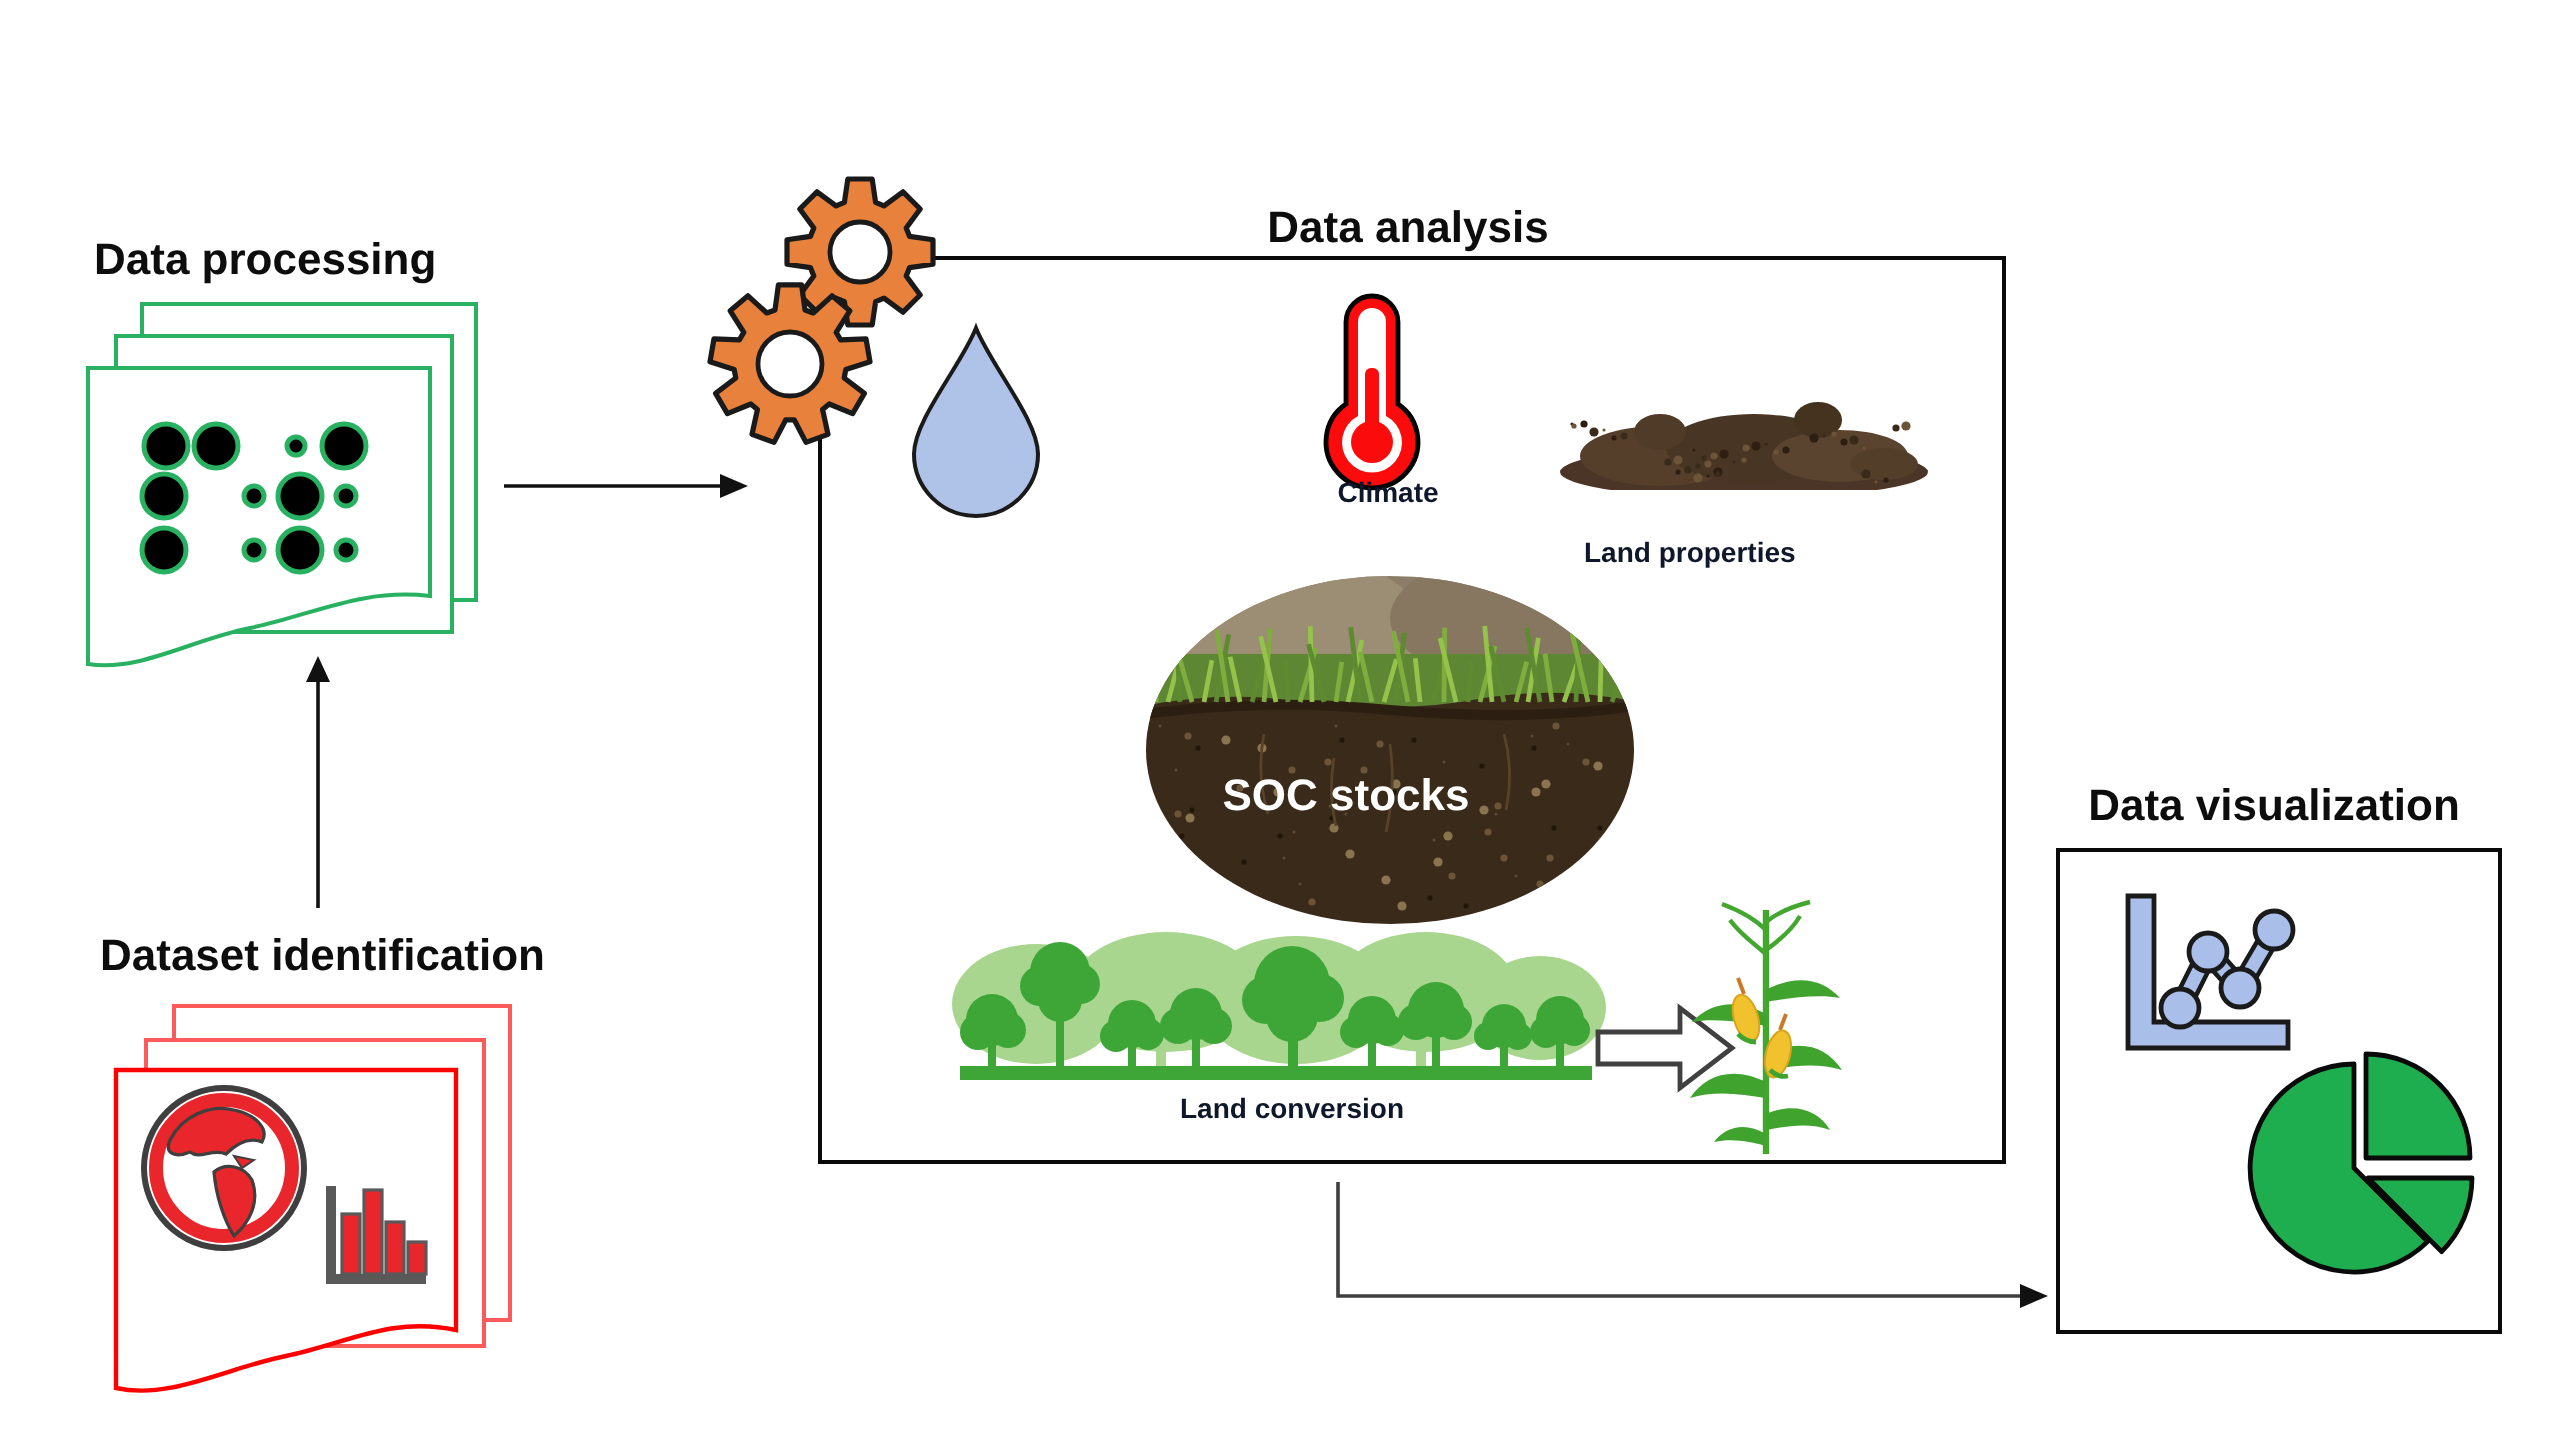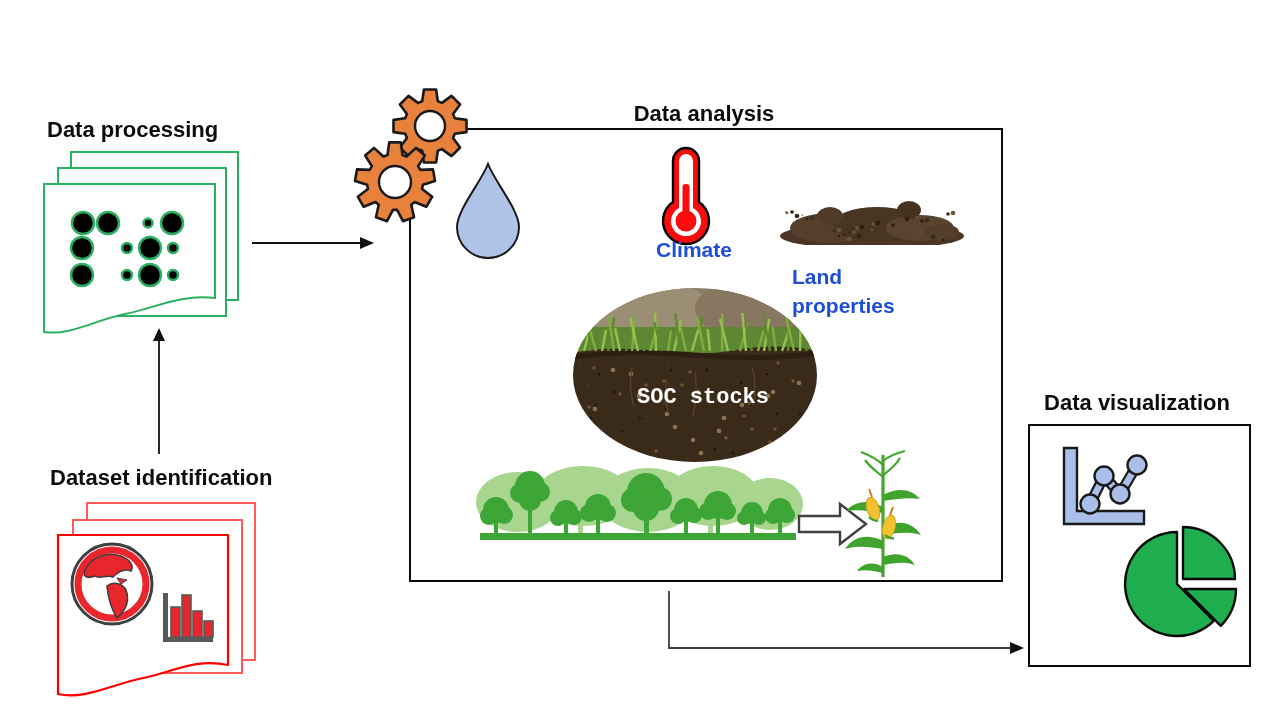--- a/index.html
+++ b/index.html
@@ -1,20 +1,20 @@
 <!DOCTYPE html>
 <html><head>
 <meta charset="utf-8">
 <style>
   html,body{margin:0;padding:0;background:#ffffff;}
   #canvas{position:relative;width:1280px;height:720px;background:#ffffff;overflow:hidden;
           font-family:"Liberation Sans",sans-serif;color:#111;}
   .abs{position:absolute;}
   .title{font-weight:700;font-size:22px;color:#0d0d0d;white-space:nowrap;}
-  .label{font-weight:700;font-size:21px;color:#1d4ed8;}
+  .label{font-weight:700;font-size:14px;color:#0f172a;}
   .center{text-align:center;}
   .box{position:absolute;border:2.5px solid #0a0a0a;background:transparent;}
   svg{display:block;overflow:visible;}
 </style>
 </head>
 <body>
 
 <div id="canvas">
 
   <div class="abs title" style="left:47px;top:117px;text-align:right;">Data processing</div>
@@ -282,21 +282,21 @@
           <circle cx="93" cy="116" r="0.8" fill="#5F4A30"></circle>
           <circle cx="205" cy="127" r="1.3" fill="#201608"></circle>
           <circle cx="22" cy="81" r="1.8" fill="#6B5438"></circle>
           <circle cx="95" cy="127" r="2.3" fill="#8a744f"></circle>
           <circle cx="194" cy="81" r="0.8" fill="#5F4A30"></circle>
           <circle cx="228" cy="127" r="1.3" fill="#201608"></circle>
         </g>
       <path d="M60,80 q-4,20 2,40 M123,85 q3,22 -2,44 M180,80 q5,18 1,38 M95,92 q-3,18 1,34" fill="none" stroke="#57422a" stroke-width="1.4"></path>
     </g>
   </svg>
-  <div class="abs label center" style="left:598px;top:385px;width:210px;color:#fff;font-size:22px;font-family:Liberation Mono, monospace;">SOC stocks</div>
+  <div class="abs label center" style="left:568px;top:385px;width:210px;color:#fff;font-size:22px;">SOC stocks</div>
 
   <svg class="abs" style="left:478px;top:460px;" width="320" height="88" viewBox="0 0 320 88">
     <g fill="#A9D68F">
       <ellipse cx="40" cy="42" rx="42" ry="30"></ellipse>
         <ellipse cx="105" cy="36" rx="48" ry="30"></ellipse>
       <ellipse cx="170" cy="40" rx="48" ry="32"></ellipse>
         <ellipse cx="235" cy="36" rx="46" ry="30"></ellipse>
       <ellipse cx="292" cy="44" rx="33" ry="26"></ellipse>
       <rect x="100" y="45" width="5" height="30"></rect>
         <rect x="230" y="45" width="5" height="30"></rect>
@@ -336,20 +336,21 @@
       <rect x="272" y="60" width="4" height="15"></rect>
         <circle cx="274" cy="53" r="11"></circle>
         <circle cx="266" cy="58" r="7"></circle>
         <circle cx="281" cy="58" r="7"></circle>
       <rect x="300" y="58" width="4" height="17"></rect>
         <circle cx="302" cy="50" r="12"></circle>
         <circle cx="295" cy="56" r="8"></circle>
         <circle cx="309" cy="55" r="8"></circle>
     </g>
   </svg>
+  <div class="abs label center" style="left:556px;top:546px;width:180px;">Land conversion</div>
 
   <svg class="abs" style="left:798px;top:502px;" width="70" height="45" viewBox="0 0 70 45">
     <polygon points="1,14 42,14 42,2 68,22 42,42 42,30 1,30" fill="#fff" stroke="#404040" stroke-width="2.4" stroke-linejoin="miter"></polygon>
   </svg>
 
   <svg class="abs" style="left:843px;top:447px;" width="80" height="130" viewBox="0 0 80 130">
     <path d="M40,130 L40,8" stroke="#43A72F" stroke-width="3.2" fill="none"></path>
     <g stroke="#43A72F" stroke-width="2.2" fill="none">
       <path d="M40,18 C34,12 26,8 18,5"></path>
         <path d="M40,14 C46,9 54,6 62,4"></path>

